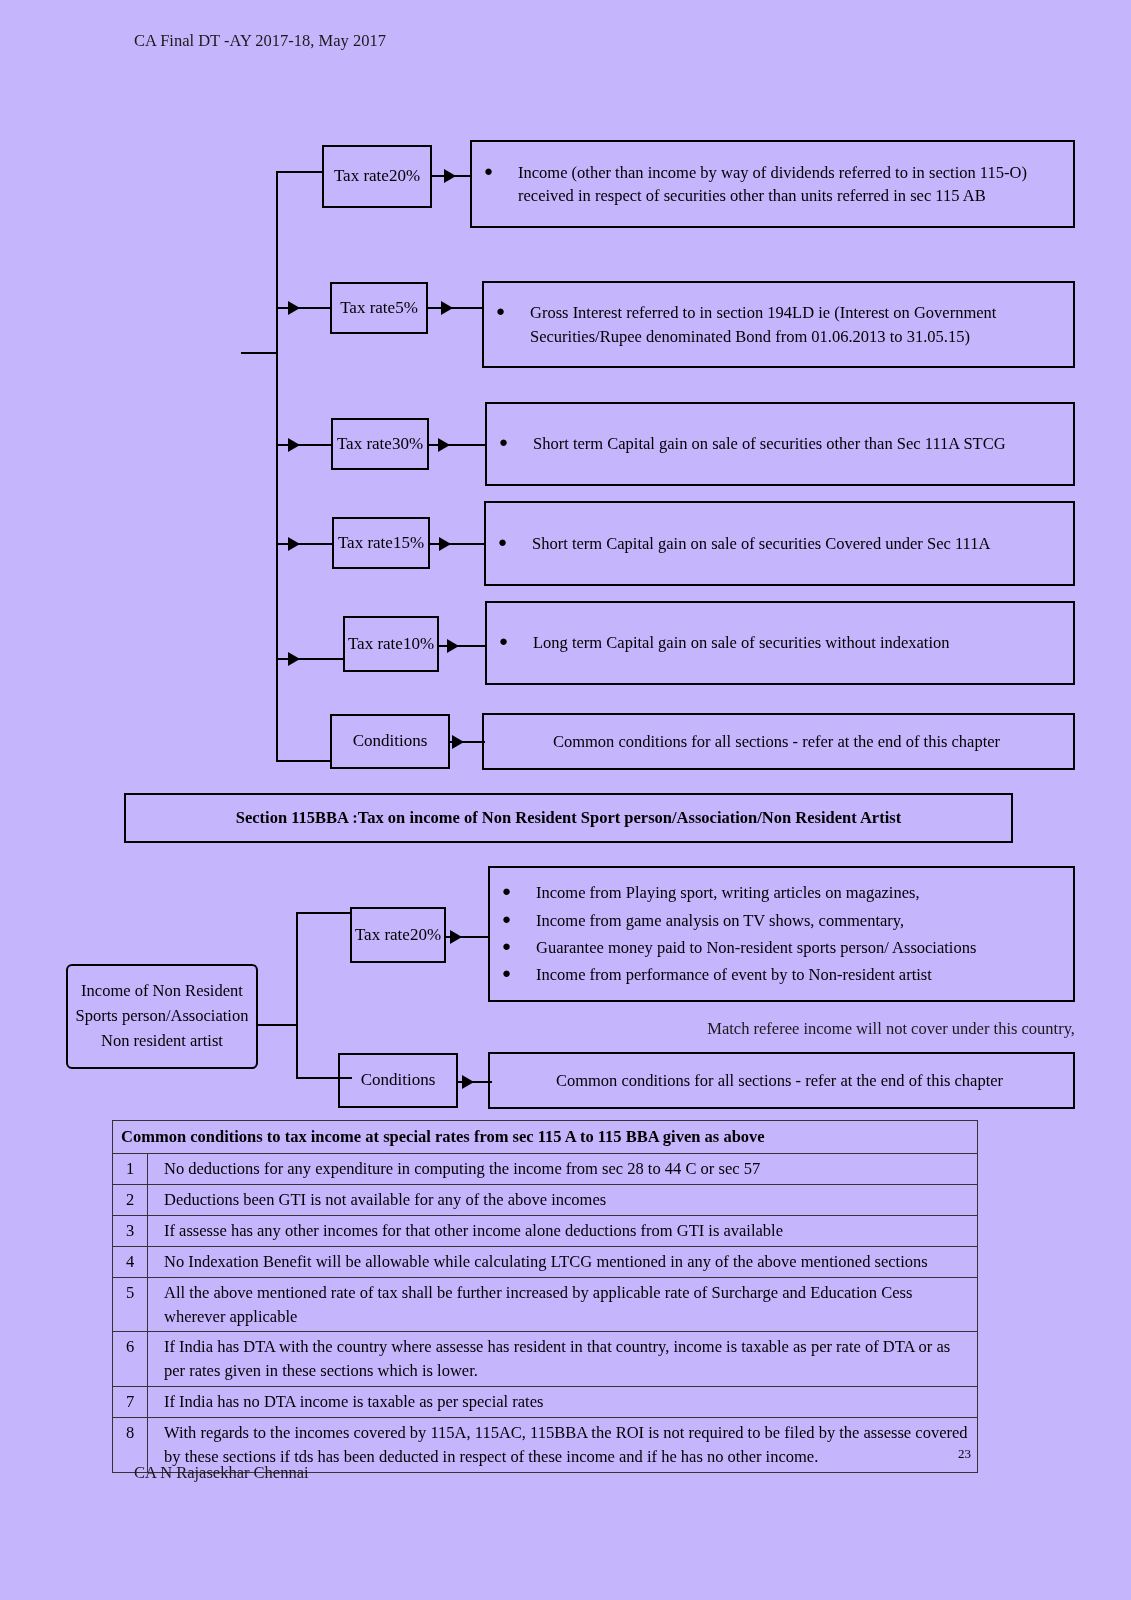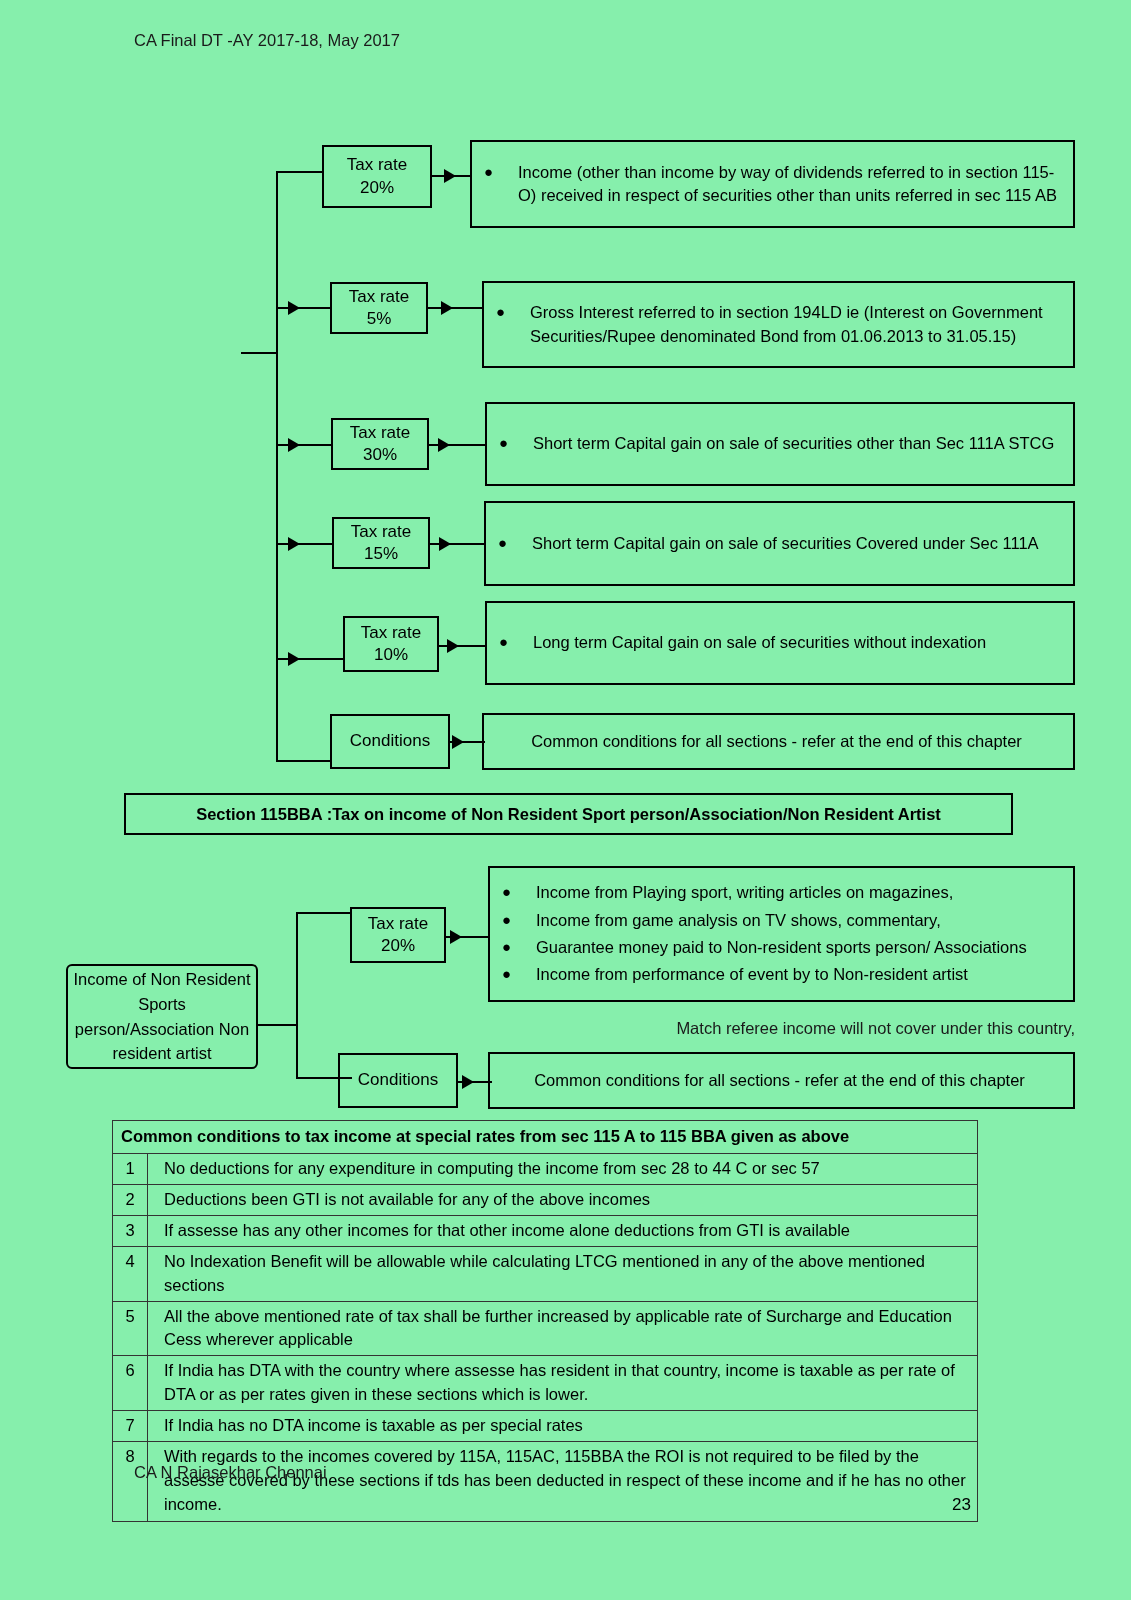--- a/index.html
+++ b/index.html
@@ -9,21 +9,22 @@
   }
   body {
     font-family: "Liberation Sans", sans-serif;
     color: #000000;
   }
   #page {
     position: relative;
     width: 1131px;
     height: 1600px;
     overflow: hidden;
-    background: #86efac;
+    background: #c4b5fd;
+    font-family: Liberation Serif, serif;
   }
   .abs { position: absolute; box-sizing: border-box; }
 
   
   .plain {
     font-size: 16.5px;
     line-height: 1.33;
     color: #1a1a1a;
   }
 
@@ -37,21 +38,21 @@
     font-weight: bold;
     font-size: 16.5px;
     line-height: 1.35;
     padding: 6px 10px;
   }
 
   
   .node {
     border: 2px solid #000;
     display: flex;
-    flex-direction: column;
+    flex-direction: row;
     align-items: center;
     justify-content: center;
     text-align: center;
     font-size: 17px;
     line-height: 1.3;
   }
   .node.src {
     font-size: 16.5px;
     line-height: 1.5;
   }
@@ -115,21 +116,21 @@
     padding: 4px 8px;
   }
   .ctable td.num {
     width: 30px;
     text-align: center;
     padding: 3px 2px;
   }
   .ctable td.body { padding-left: 16px; }
   .pagenum {
     float: right;
-    font-size: 17px;
+    font-size: 13px;
   }
 </style>
 </head>
 <body>
 
 <div id="page">
 
   <div class="abs plain" style="left:134px; top:30px;">CA Final DT -AY 2017-18, May 2017</div>
 
 
@@ -220,21 +221,21 @@
       </div>
     </div>
   </div>
 
   <div class="abs ln-h" style="left:276px; top:760px; width:56px;"></div>
   <div class="abs node" style="left:330px; top:714px; width:120px; height:55px;">Conditions</div>
   <div class="abs ln-h" style="left:450px; top:741px; width:35px;"></div>
   <div class="abs arrow" style="left:452px; top:735px;"></div>
   <div class="abs content center" style="left:482px; top:713px; width:593px; height:57px;">Common conditions for all sections - refer at the end of this chapter</div>
 
-  <div class="abs banner" style="left:124px; top:793px; width:889px; height:42px;">Section 115BBA  :Tax on income of Non Resident Sport person/Association/Non Resident Artist</div>
+  <div class="abs banner" style="left:124px; top:793px; width:889px; height:50px;">Section 115BBA  :Tax on income of Non Resident Sport person/Association/Non Resident Artist</div>
 
   <div class="abs node src" style="left:66px; top:964px; width:192px; height:105px;border-radius:6px;">Income of Non Resident Sports person/Association Non resident artist</div>
 
   <div class="abs ln-h" style="left:258px; top:1024px; width:40px;"></div>
   <div class="abs ln-v" style="left:296px; top:913px; height:166px;"></div>
   <div class="abs ln-h" style="left:296px; top:912px; width:56px;"></div>
   <div class="abs ln-h" style="left:296px; top:1077px; width:56px;"></div>
 
   <div class="abs node" style="left:350px; top:907px; width:96px; height:56px;">
     <span>Tax rate</span>

